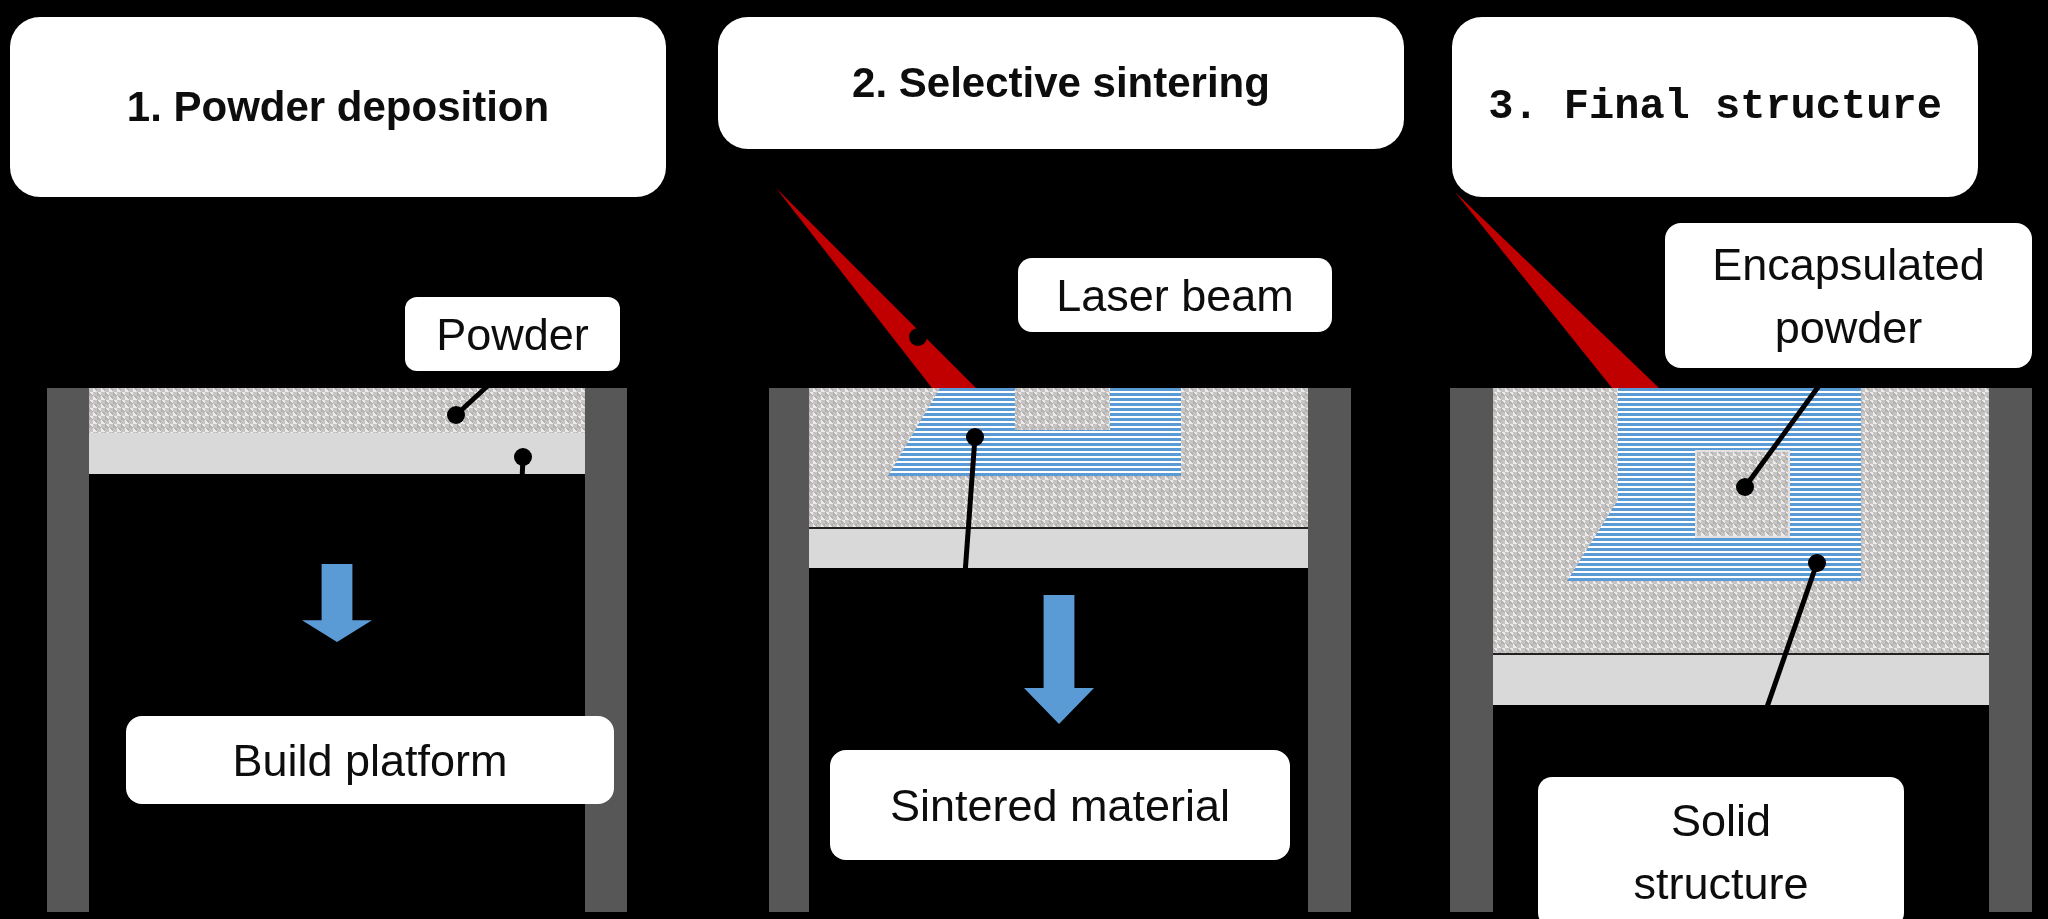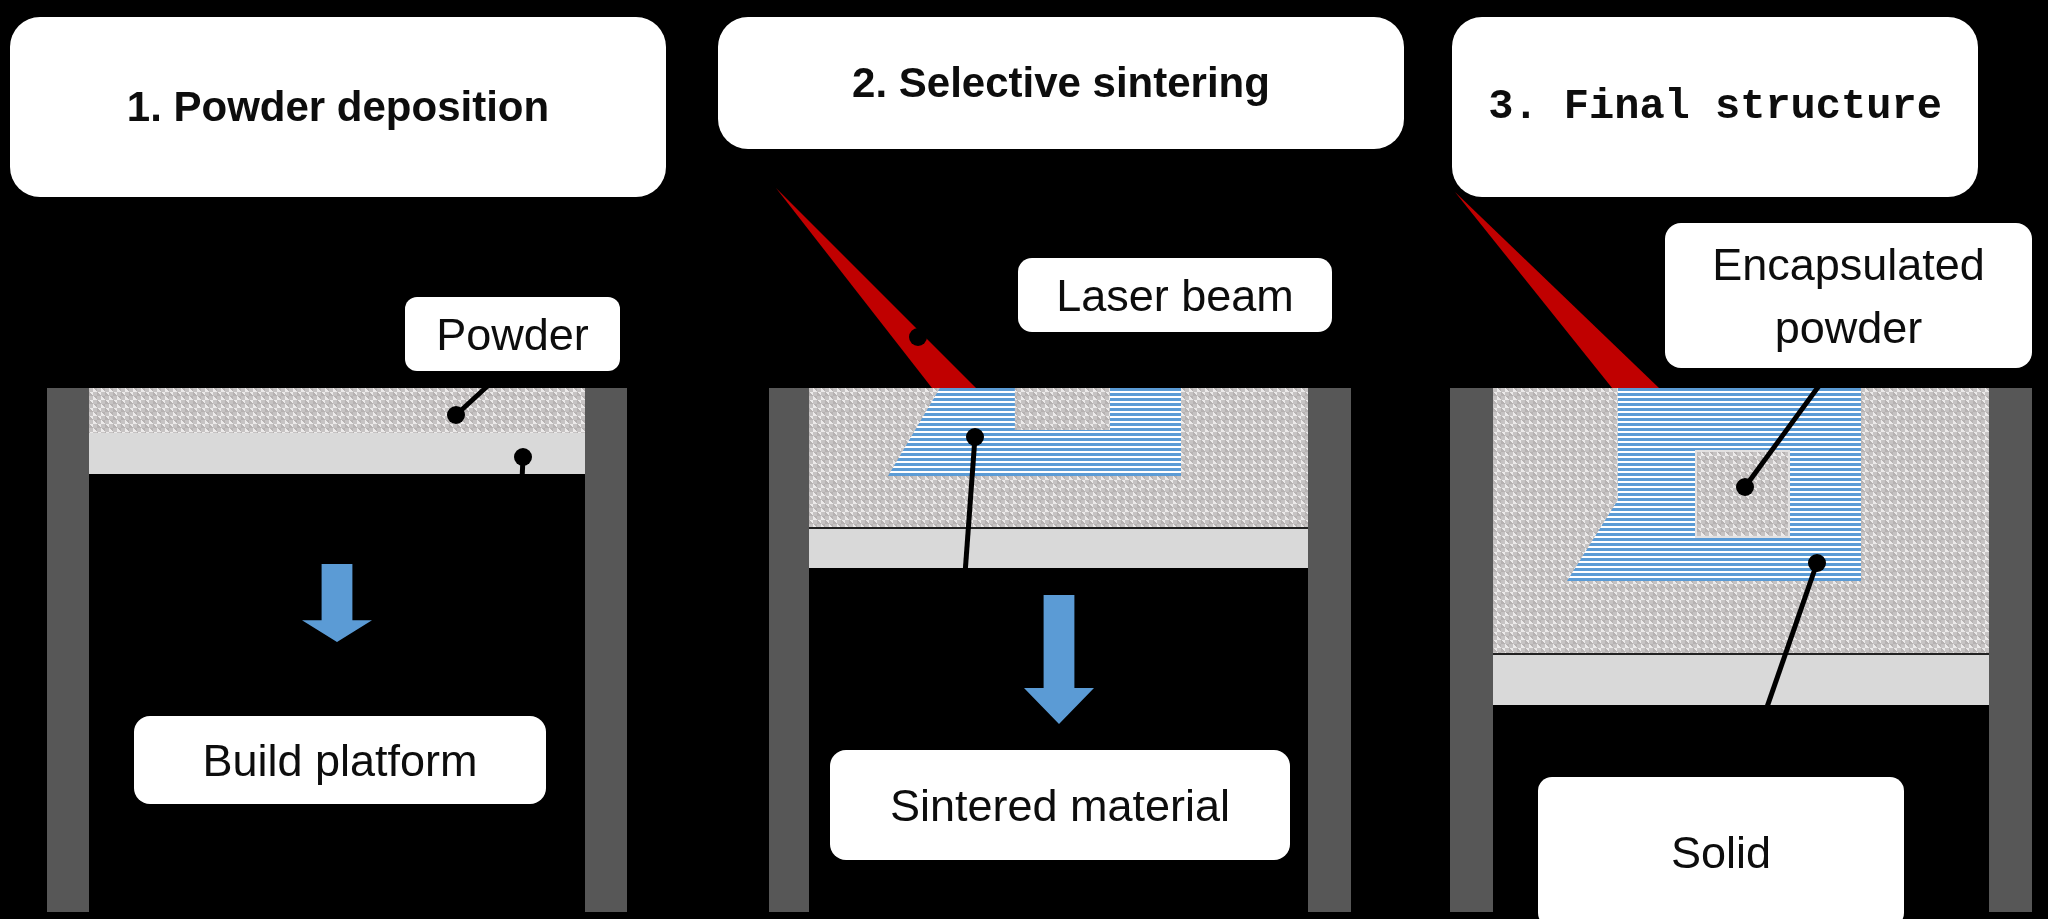--- a/index.html
+++ b/index.html
@@ -115,30 +115,31 @@
   <div class="abs titlebox" style="left:718px;top:5px;width:686px;height:132px;">
     <span>2. Selective sintering</span>
   </div>
   <div class="abs titlebox" style="left:1452px;top:5px;width:526px;height:180px;font-family:Liberation Mono, monospace;">
     <span>3. Final structure</span>
   </div>
 
   <div class="abs labelbox" style="left:405px;top:297px;width:215px;height:74px;border-radius:12px;">
     <span>Powder</span>
   </div>
-  <div class="abs labelbox" style="left:134px;top:716px;width:412px;height:88px;">
+  <div class="abs labelbox" style="left:126px;top:716px;width:488px;height:88px;">
     <span>Build platform</span>
   </div>
   <div class="abs labelbox" style="left:830px;top:750px;width:460px;height:110px;">
     <span>Sintered material</span>
   </div>
   <div class="abs labelbox" style="left:1018px;top:258px;width:314px;height:74px;border-radius:14px;">
     <span>Laser beam</span>
   </div>
   <div class="abs labelbox" style="left:1665px;top:223px;width:367px;height:145px;border-radius:16px;">
     <span>Encapsulated</span>
     <span>powder</span>
   </div>
   <div class="abs labelbox" style="left:1538px;top:777px;width:366px;height:150px;border-radius:14px;">
     <span>Solid</span>
+    <span>structure</span>
   </div>
 
 </div>
 
 </body></html>

